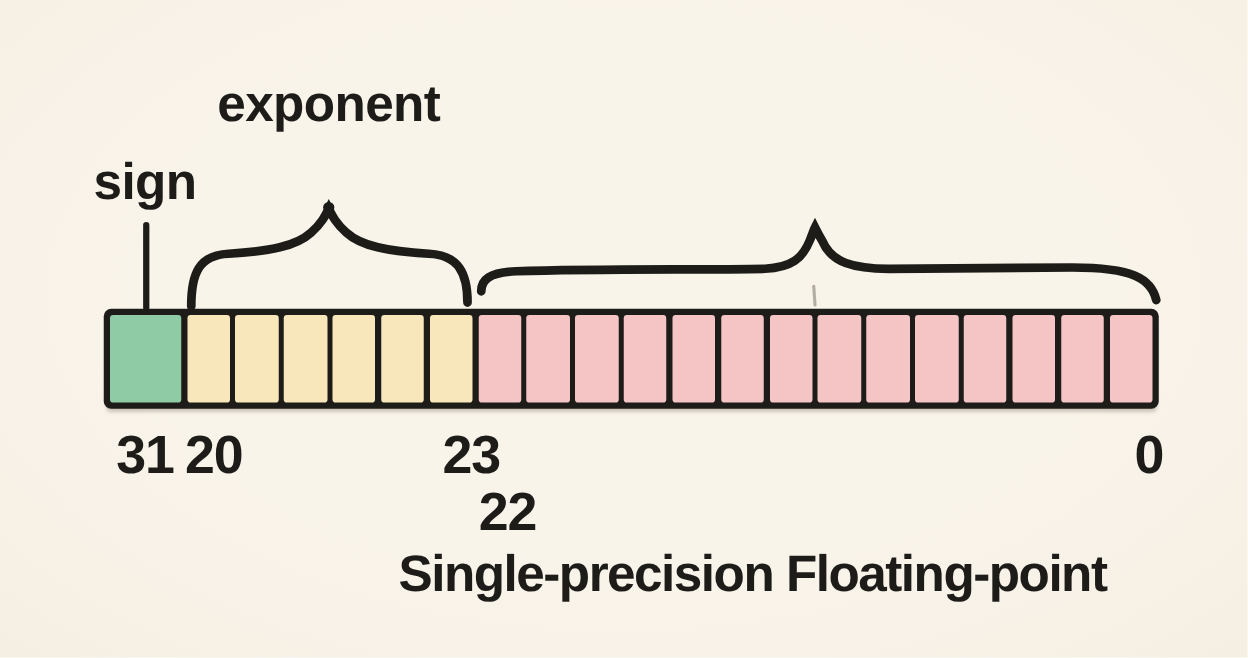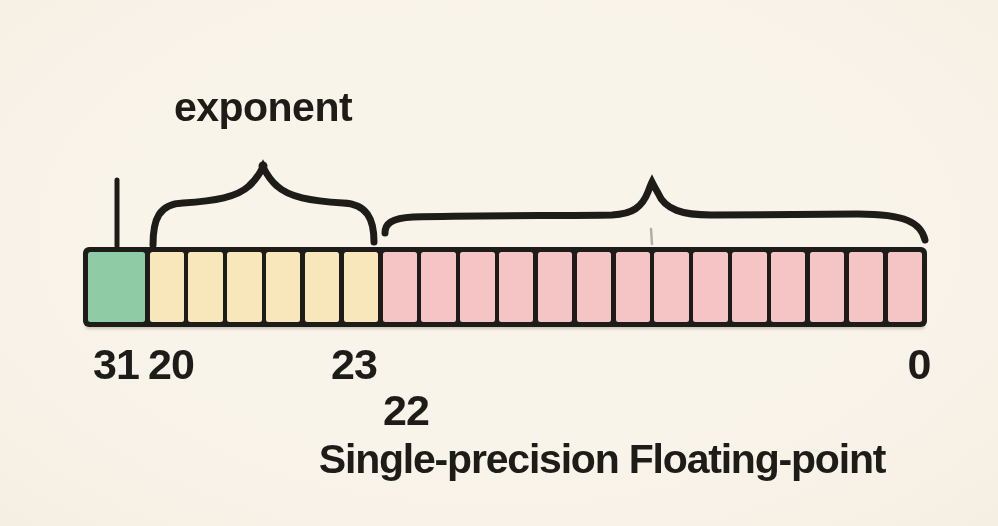--- a/index.html
+++ b/index.html
@@ -13,21 +13,21 @@
   .lbl{
     position:absolute;
     transform:translateX(-50%);
     text-align:center;
     font-weight:700;
     color:#1d1c19;
     letter-spacing:-0.5px;
     white-space:nowrap;
     line-height:1.32;
   }
-  .lbl-big{font-size:41px;margin-top:24px;}
+  .lbl-big{font-size:41px;}
   .lbl-num{font-size:43px;letter-spacing:-1px;line-height:1;}
   .title{font-size:41px;letter-spacing:-1.2px;}
   #bit-row{
     position:absolute;
     left:83px;top:247px;
     width:844px;height:80px;
     box-sizing:border-box;
     background:#1d1c19;
     border-radius:6px;
     padding:5px;
@@ -37,20 +37,21 @@
   }
   .cell{flex:1;border-radius:2.5px;}
   .cell.sign-cell{flex:0 0 57px;}
   svg.overlay{position:absolute;left:0;top:0;pointer-events:none;}
 </style>
 </head>
 <body>
 
 <div id="stage">
 
+  <div class="lbl lbl-big" style="left:116px;top:118px;">sign</div>
 
   <div class="lbl lbl-big" style="left:263px;top:56px;">
     <div>exponent</div>
   </div>
 
 
   <svg class="overlay" width="998" height="526" viewBox="0 0 998 526">
     <path d="M117,180 L117,246" fill="none" stroke="#1d1c19" stroke-width="5" stroke-linecap="round"></path>
     <path d="M153,245
              C153,219 159,204 183,203
@@ -91,19 +92,19 @@
       <div class="cell" style="background: rgb(245, 197, 198);"></div>
       <div class="cell" style="background: rgb(245, 197, 198);"></div>
       <div class="cell" style="background: rgb(245, 197, 198);"></div>
       <div class="cell" style="background: rgb(245, 197, 198);"></div>
       <div class="cell" style="background: rgb(245, 197, 198);"></div>
       <div class="cell" style="background: rgb(245, 197, 198);"></div>
     </div>
 
   <div class="lbl lbl-num" style="left:116px;top:343px;">31</div>
   <div class="lbl lbl-num" style="left:171px;top:343px;">20</div>
-  <div class="lbl lbl-num" style="left:354px;top:343px;">23</div>
+  <div class="lbl lbl-num" style="left:377px;top:343px;">23</div>
   <div class="lbl lbl-num" style="left:406px;top:343px;margin-top:46px;">22</div>
   <div class="lbl lbl-num" style="left:919px;top:343px;">0</div>
 
   <div class="lbl title" style="left:602px;top:432px;">Single-precision Floating-point</div>
 
 </div>
 
 </body></html>

